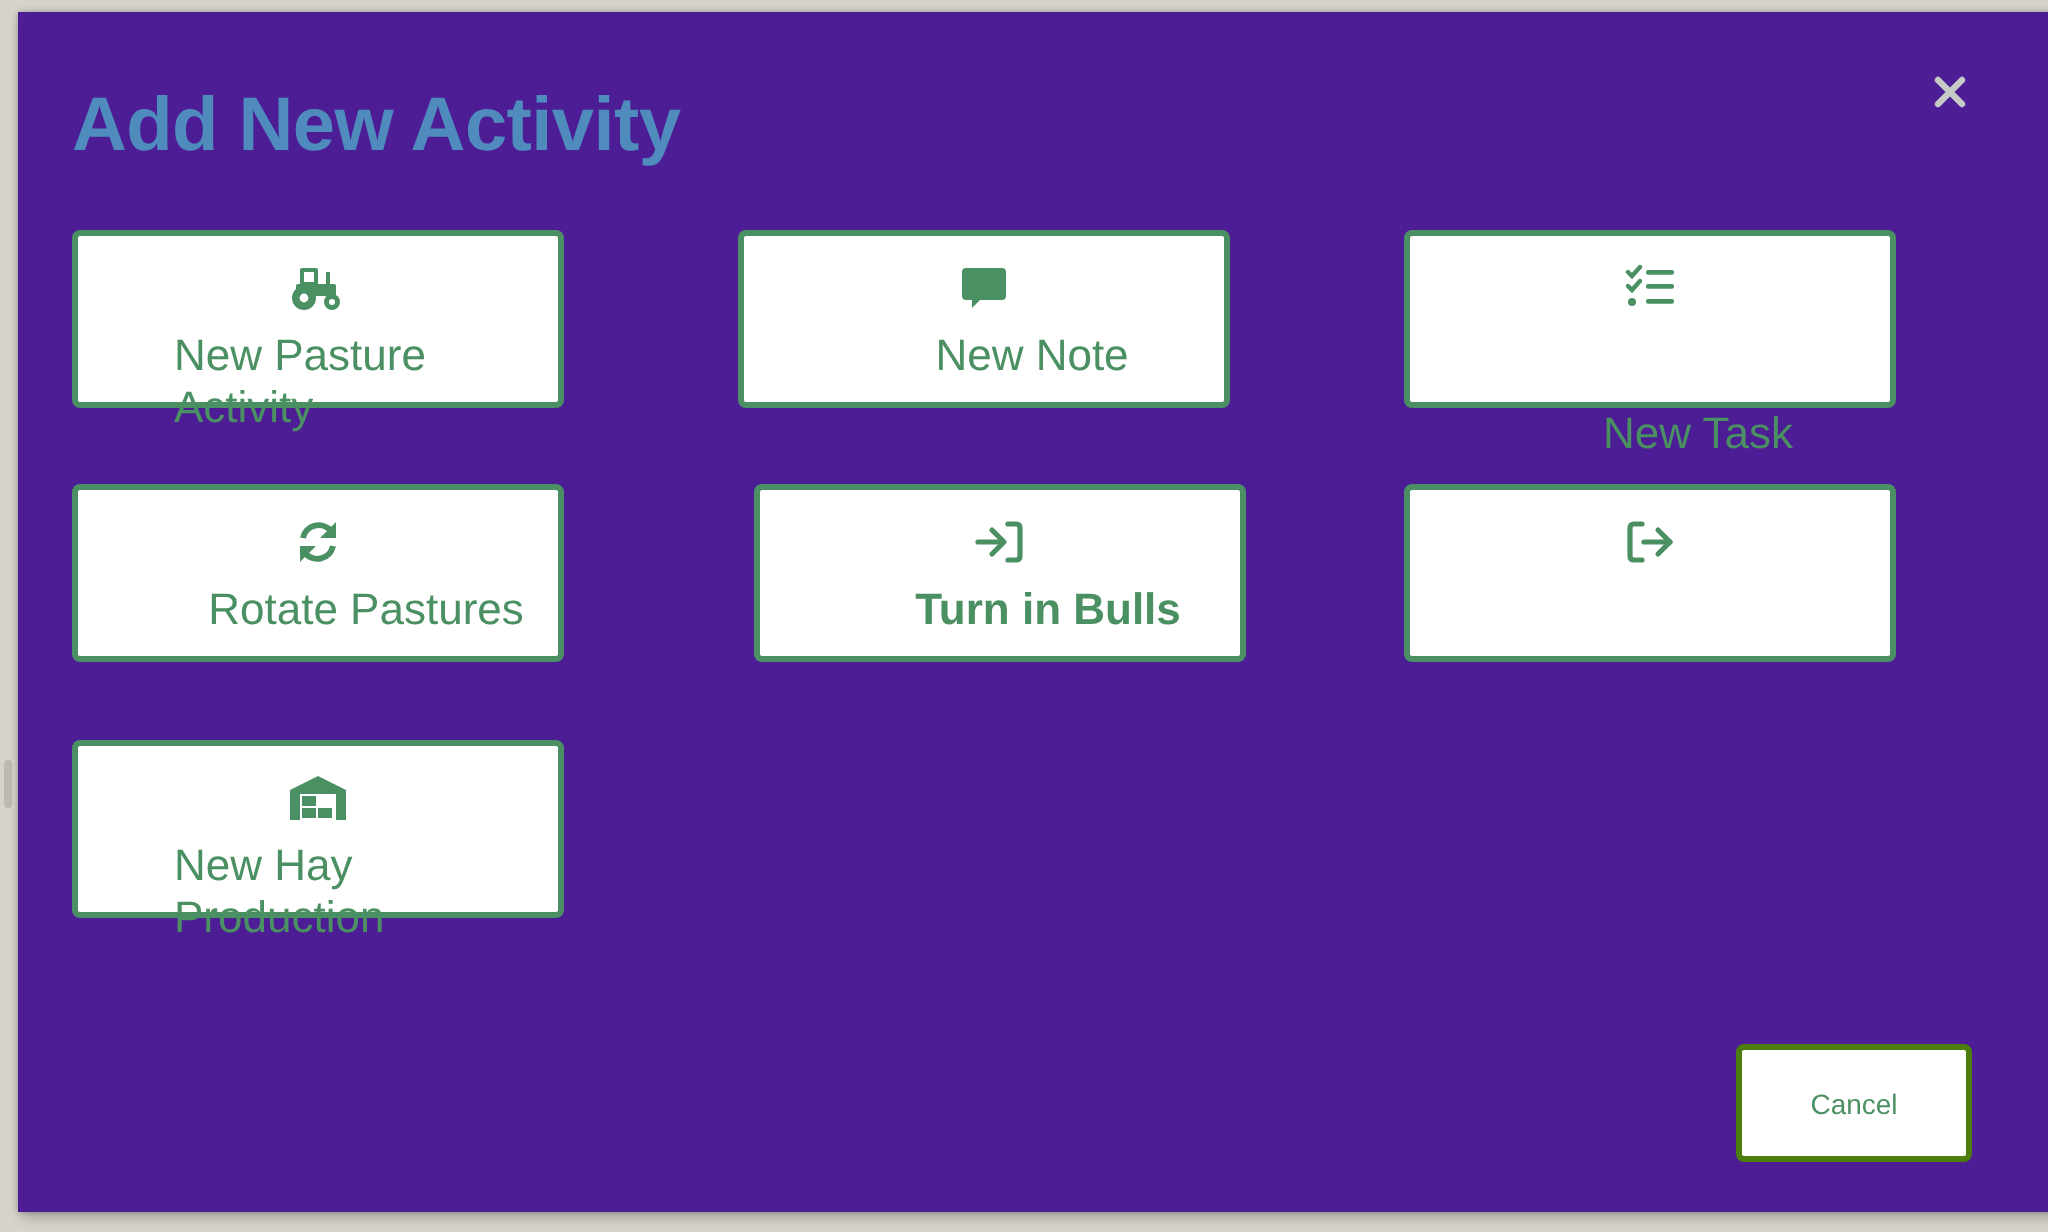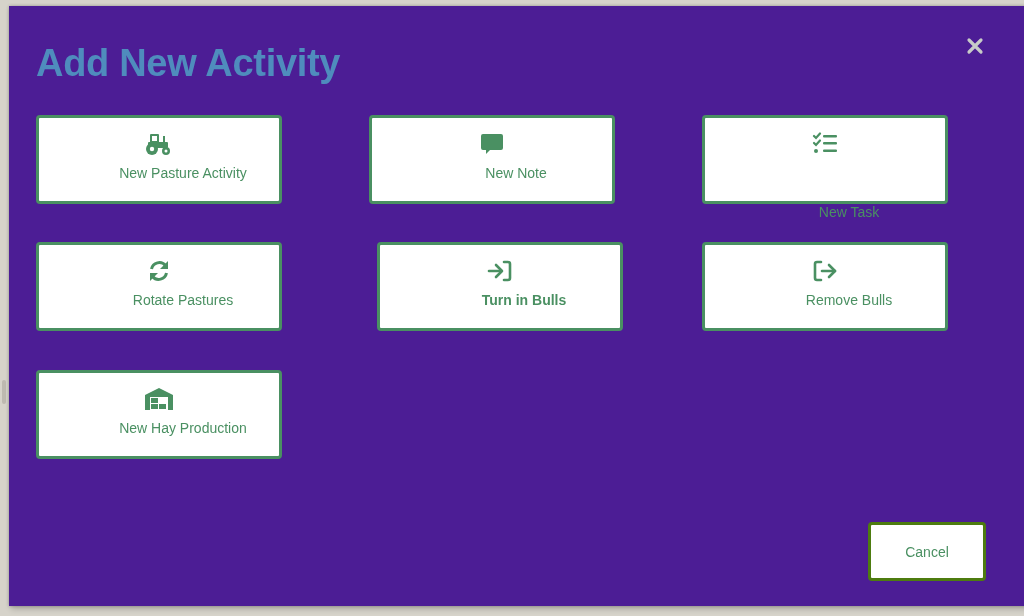--- a/index.html
+++ b/index.html
@@ -27,21 +27,21 @@
       position: absolute; left: 954px; top: 28px; width: 24px; height: 24px;
       color: #c7cbc8; cursor: pointer; display: flex; align-items: center; justify-content: center;
     }
     .tile {
       position: absolute; width: 246px; height: 89px;
       border: 3px solid #4a9062; border-radius: 4px; box-sizing: border-box;
       background: #fff; cursor: pointer;
       display: flex; flex-direction: column; align-items: center; justify-content: flex-start;
     }
     .tile .icon { margin-top: 14px; height: 24px; display: flex; align-items: center; justify-content: center; }
-    .tile .label { margin-top: 9px; font-size: 14px; color: #4a9062; margin-left: 48px; }
+    .tile .label { margin-top: 9px; font-size: 22px; color: #4a9062; margin-left: 48px; }
     .cancel {
       position: absolute; left: 859px; top: 516px; width: 118px; height: 59px;
       border: 3px solid #4d7c0f; border-radius: 4px; box-sizing: border-box;
       background: #fff; color: #4a9062; font-size: 14px;
       font-family: "Liberation Sans", sans-serif;
       display: flex; align-items: center; justify-content: center; cursor: pointer; padding: 0;
     }
   </style>
 </head>
 <body>
@@ -120,21 +120,20 @@
   </div>
 
   <div class="tile" style="left:693px; top:236px;">
     <span class="icon">
       <svg width="26" height="22" viewBox="0 0 26 22">
         <path d="M9 2 H5 Q3 2 3 4 V18 Q3 20 5 20 H9" stroke="#4a9062" stroke-width="2.6" fill="none" stroke-linecap="round"></path>
         <path d="M10 11 H23" stroke="#4a9062" stroke-width="2.6" stroke-linecap="round"></path>
         <path d="M17 5 L23 11 L17 17" stroke="#4a9062" stroke-width="2.6" fill="none" stroke-linecap="round" stroke-linejoin="round"></path>
       </svg>
     </span>
-    <span class="label">Remove Bulls</span>
   </div>
 
   <div class="tile" style="left:27px; top:364px;">
     <span class="icon">
       <svg width="30" height="24" viewBox="0 0 30 24">
         <path d="M1 8 L15 1 L29 8 V23 H1 Z" fill="#4a9062"></path>
         <rect x="6" y="10" width="18" height="13" fill="#fff"></rect>
         <rect x="7" y="11" width="7" height="5" fill="#4a9062"></rect>
         <rect x="7" y="17" width="7" height="5" fill="#4a9062"></rect>
         <rect x="15" y="17" width="7" height="5" fill="#4a9062"></rect>

